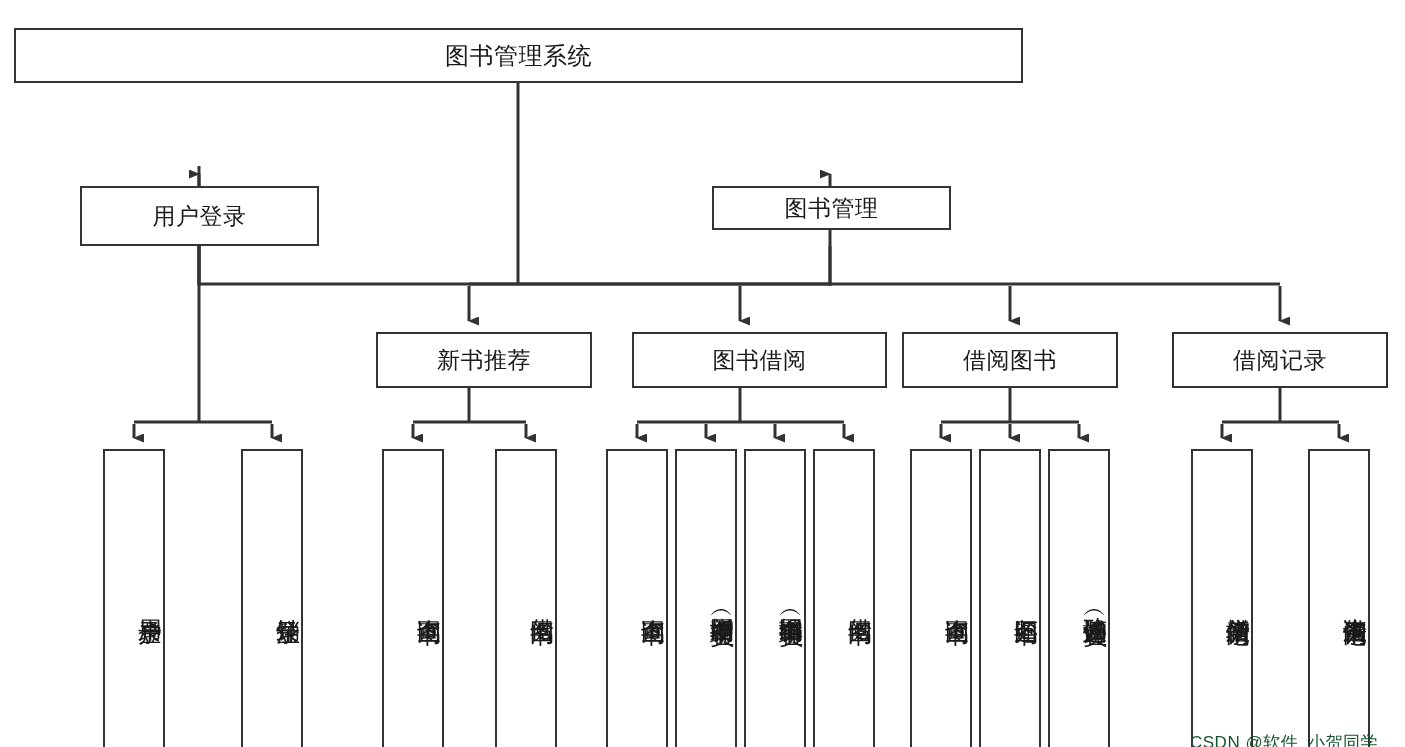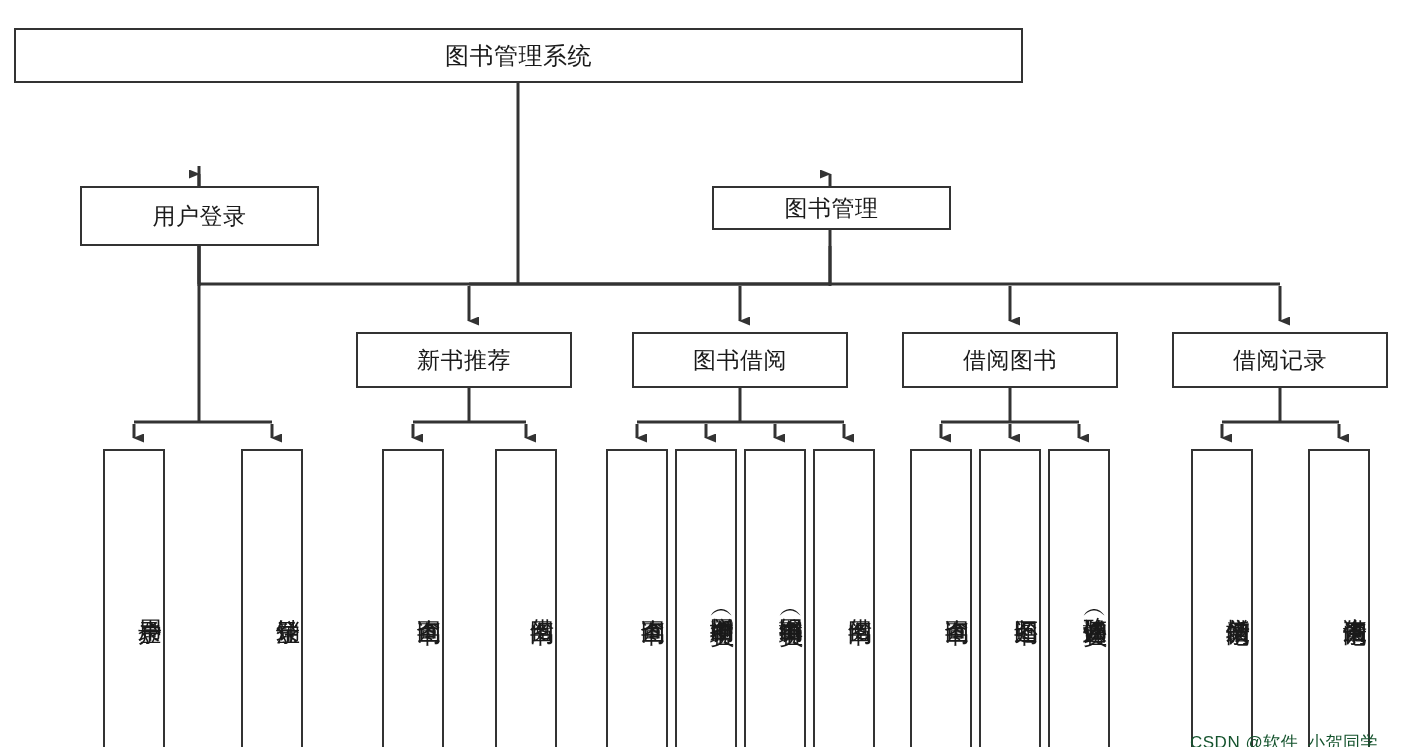--- a/index.html
+++ b/index.html
@@ -146,23 +146,23 @@
       <path d="M1339,410 L1339,424"></path>
     </g>
   </svg>
 
   <div class="node horizontal root" style="left:14px; top:14px; width:1009px; height:55px;">图书管理系统</div>
 
   <div class="node horizontal" style="left:80px; top:172px; width:239px; height:60px;">用户登录</div>
 
   <div class="node horizontal" style="left:712px; top:172px; width:239px; height:44px;">图书管理</div>
 
-  <div class="node horizontal" style="left:356px; top:318px; width:216px; height:56px;">新书推荐</div>
+  <div class="node horizontal" style="left:376px; top:318px; width:216px; height:56px;">新书推荐</div>
 
-  <div class="node horizontal" style="left:632px; top:318px; width:216px; height:56px;">图书借阅</div>
+  <div class="node horizontal" style="left:632px; top:318px; width:255px; height:56px;">图书借阅</div>
 
   <div class="node horizontal" style="left:902px; top:318px; width:216px; height:56px;">借阅图书</div>
 
   <div class="node horizontal" style="left:1172px; top:318px; width:216px; height:56px;">借阅记录</div>
 
   <div class="node vertical" style="left:103px; top:435px; width:62px; height:300px;">用户登录</div>
 
   <div class="node vertical" style="left:241px; top:435px; width:62px; height:300px;">注销登录</div>
 
   <div class="node vertical" style="left:382px; top:435px; width:62px; height:300px;">查询图书</div>

